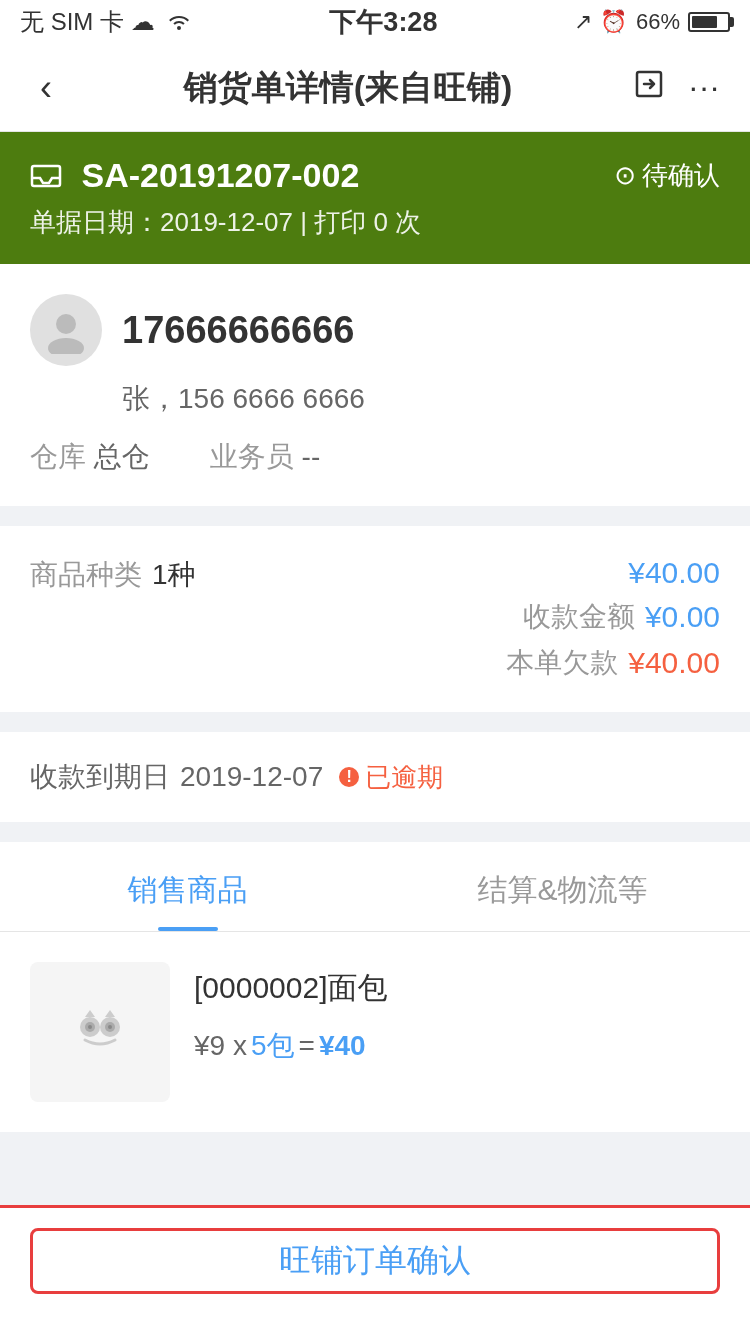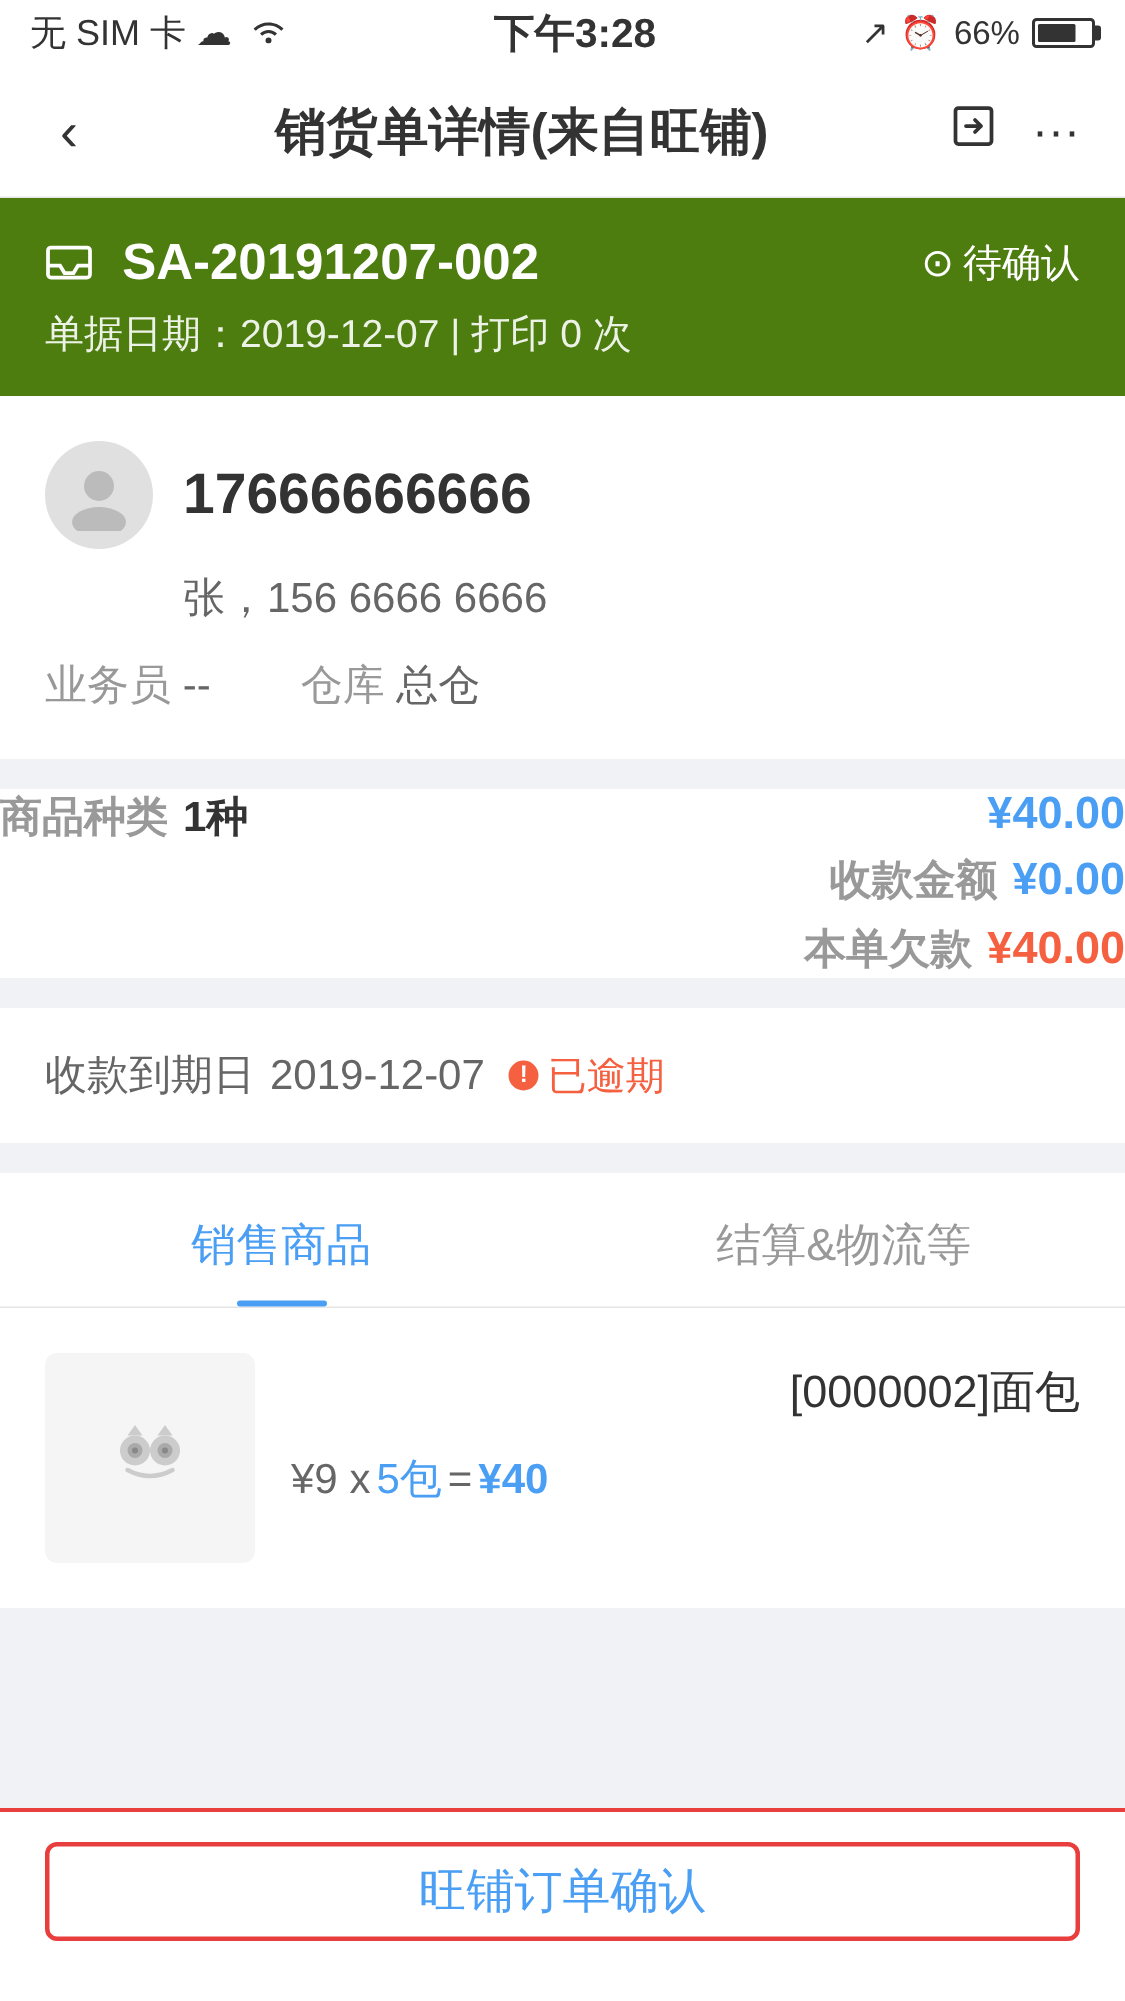--- a/index.html
+++ b/index.html
@@ -151,25 +151,25 @@
       color: #666;
     }
     .customer-meta-item {
       margin-right: 60px;
     }
     .customer-meta-label { color: #999; }
 
     
     .summary-card {
       background: #fff;
+      padding: 30px;
       margin-bottom: 20px;
       display: flex;
       justify-content: space-between;
       align-items: flex-start;
-      font-weight: bold;
     }
     .summary-left {
       display: flex;
       flex-direction: column;
       gap: 8px;
     }
     .summary-item {
       display: flex;
       align-items: center;
       font-size: 28px;
@@ -272,21 +272,20 @@
       border-radius: 8px;
       display: flex;
       align-items: center;
       justify-content: center;
       flex-shrink: 0;
       color: #ccc;
     }
     .product-info {
       flex: 1;
       padding-top: 6px;
-      text-align: right;
     }
     .product-name {
       font-size: 30px;
       color: #333;
       margin-bottom: 18px;
     }
     .product-price-row {
       font-size: 28px;
       color: #666;
       display: flex;
@@ -388,26 +387,26 @@
       <svg width="48" height="48" viewBox="0 0 48 48">
         <circle cx="24" cy="18" r="10" fill="#bbb"></circle>
         <ellipse cx="24" cy="42" rx="18" ry="10" fill="#bbb"></ellipse>
       </svg>
     </div>
     <div class="customer-phone">17666666666</div>
   </div>
   <div class="customer-name">张，156 6666 6666</div>
   <div class="customer-meta">
     <div class="customer-meta-item">
+      <span class="customer-meta-label">仓库</span>
+      <span>总仓</span>
+    </div>
+    <div class="customer-meta-item">
       <span class="customer-meta-label">业务员</span>
       <span>--</span>
-    </div>
-    <div class="customer-meta-item">
-      <span class="customer-meta-label">仓库</span>
-      <span>总仓</span>
     </div>
   </div>
 </div>
 
 <div class="summary-card">
   <div class="summary-left">
     <div class="summary-item">
       <span class="summary-label">商品种类</span>
       <span class="summary-value">1种</span>
     </div>

